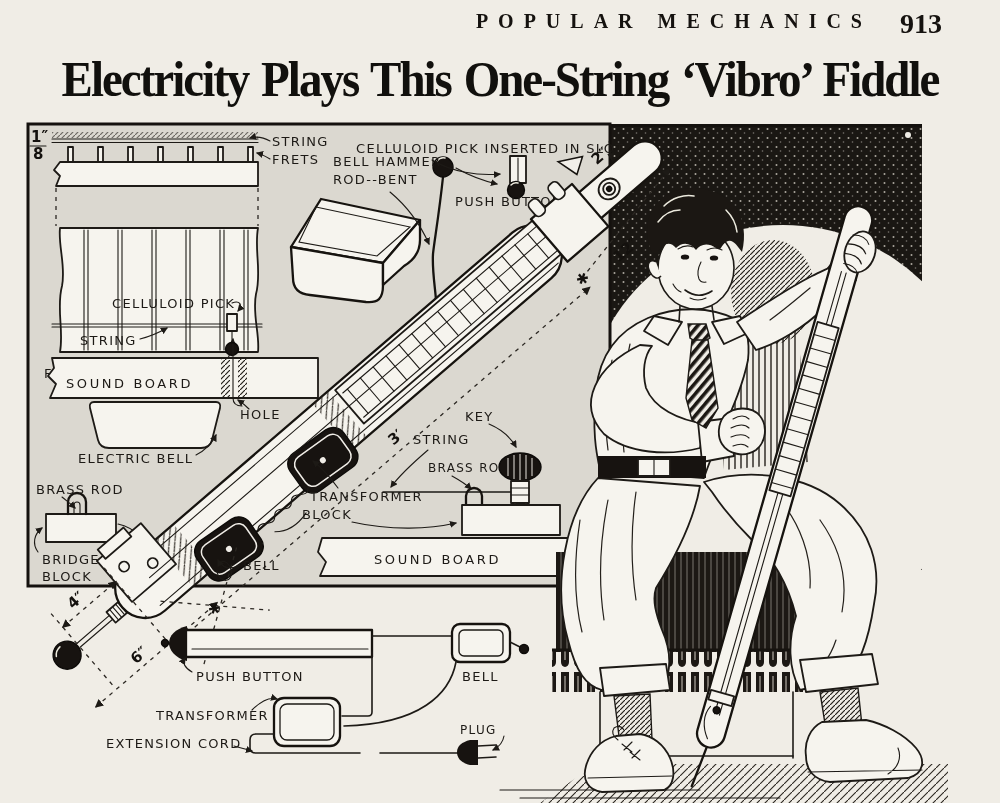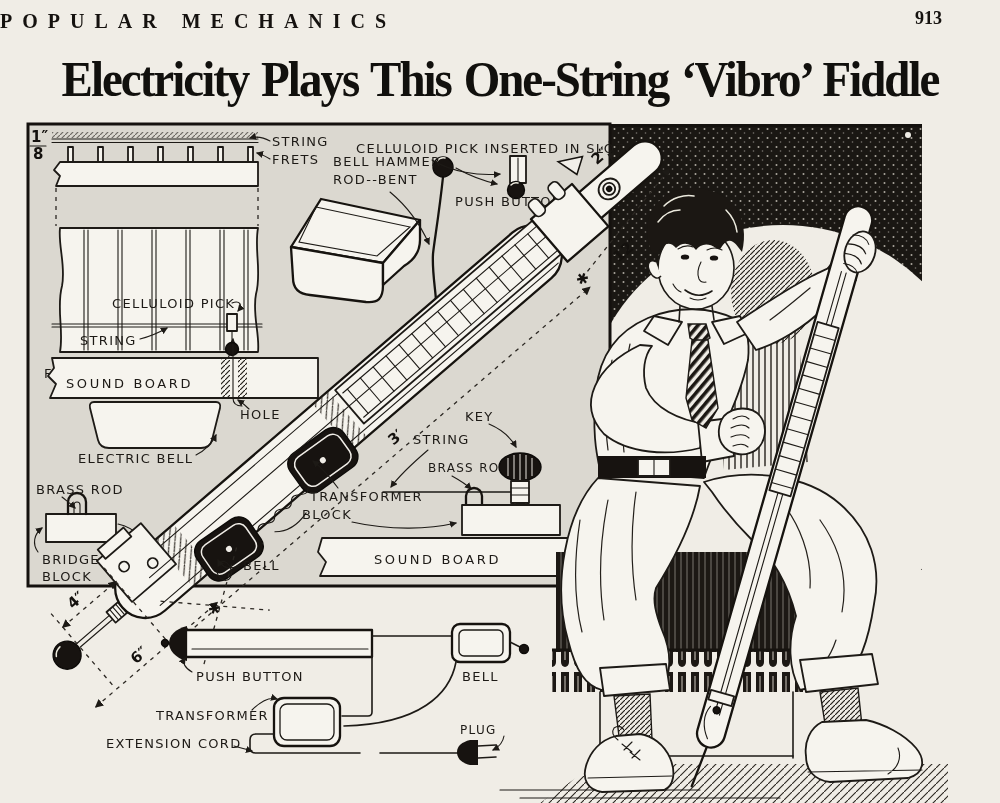--- a/index.html
+++ b/index.html
@@ -1,20 +1,20 @@
 <!DOCTYPE html>
 <html><head>
 <meta charset="utf-8">
 <style>
   html,body{margin:0;padding:0;background:#ffffff;}
   .page{position:relative;width:1000px;height:803px;background:#f0ede6;overflow:hidden;
         font-family:"Liberation Serif",serif;color:#1b1814;}
-  .masthead{position:absolute;top:10px;left:0;width:872px;text-align:left;
+  .masthead{position:absolute;top:10px;left:0;width:872px;text-align:right;
             font-size:20px;font-weight:600;letter-spacing:10px;color:#15120f;}
-  .pageno{position:absolute;top:8px;right:58px;font-size:18px;font-weight:700;color:#15120f;margin-left:16px;}
+  .pageno{position:absolute;top:8px;right:58px;font-size:28px;font-weight:700;color:#15120f;margin-left:16px;}
   .headline{position:absolute;top:50px;left:0;width:1000px;text-align:center;white-space:nowrap;
             font-size:47px;font-weight:700;letter-spacing:-2px;word-spacing:3px;color:#11100d;
             transform:scaleY(1.06);transform-origin:center top;}
   svg.illu{position:absolute;left:0;top:0;}
   .lbl{font-family:"DejaVu Sans",sans-serif;font-size:13px;letter-spacing:1.3px;fill:#1d1a16;}
   .lbl.sp{letter-spacing:2.6px;}
   .sm{font-size:12px;}
   .dim{font-family:"DejaVu Sans",sans-serif;font-size:15px;font-weight:bold;fill:#14110e;letter-spacing:0px;}
   .ln{stroke:#1d1a16;fill:none;stroke-width:1.6;stroke-linecap:round;stroke-linejoin:round;}
   .ln1{stroke:#1d1a16;fill:none;stroke-width:1.1;stroke-linecap:round;}

